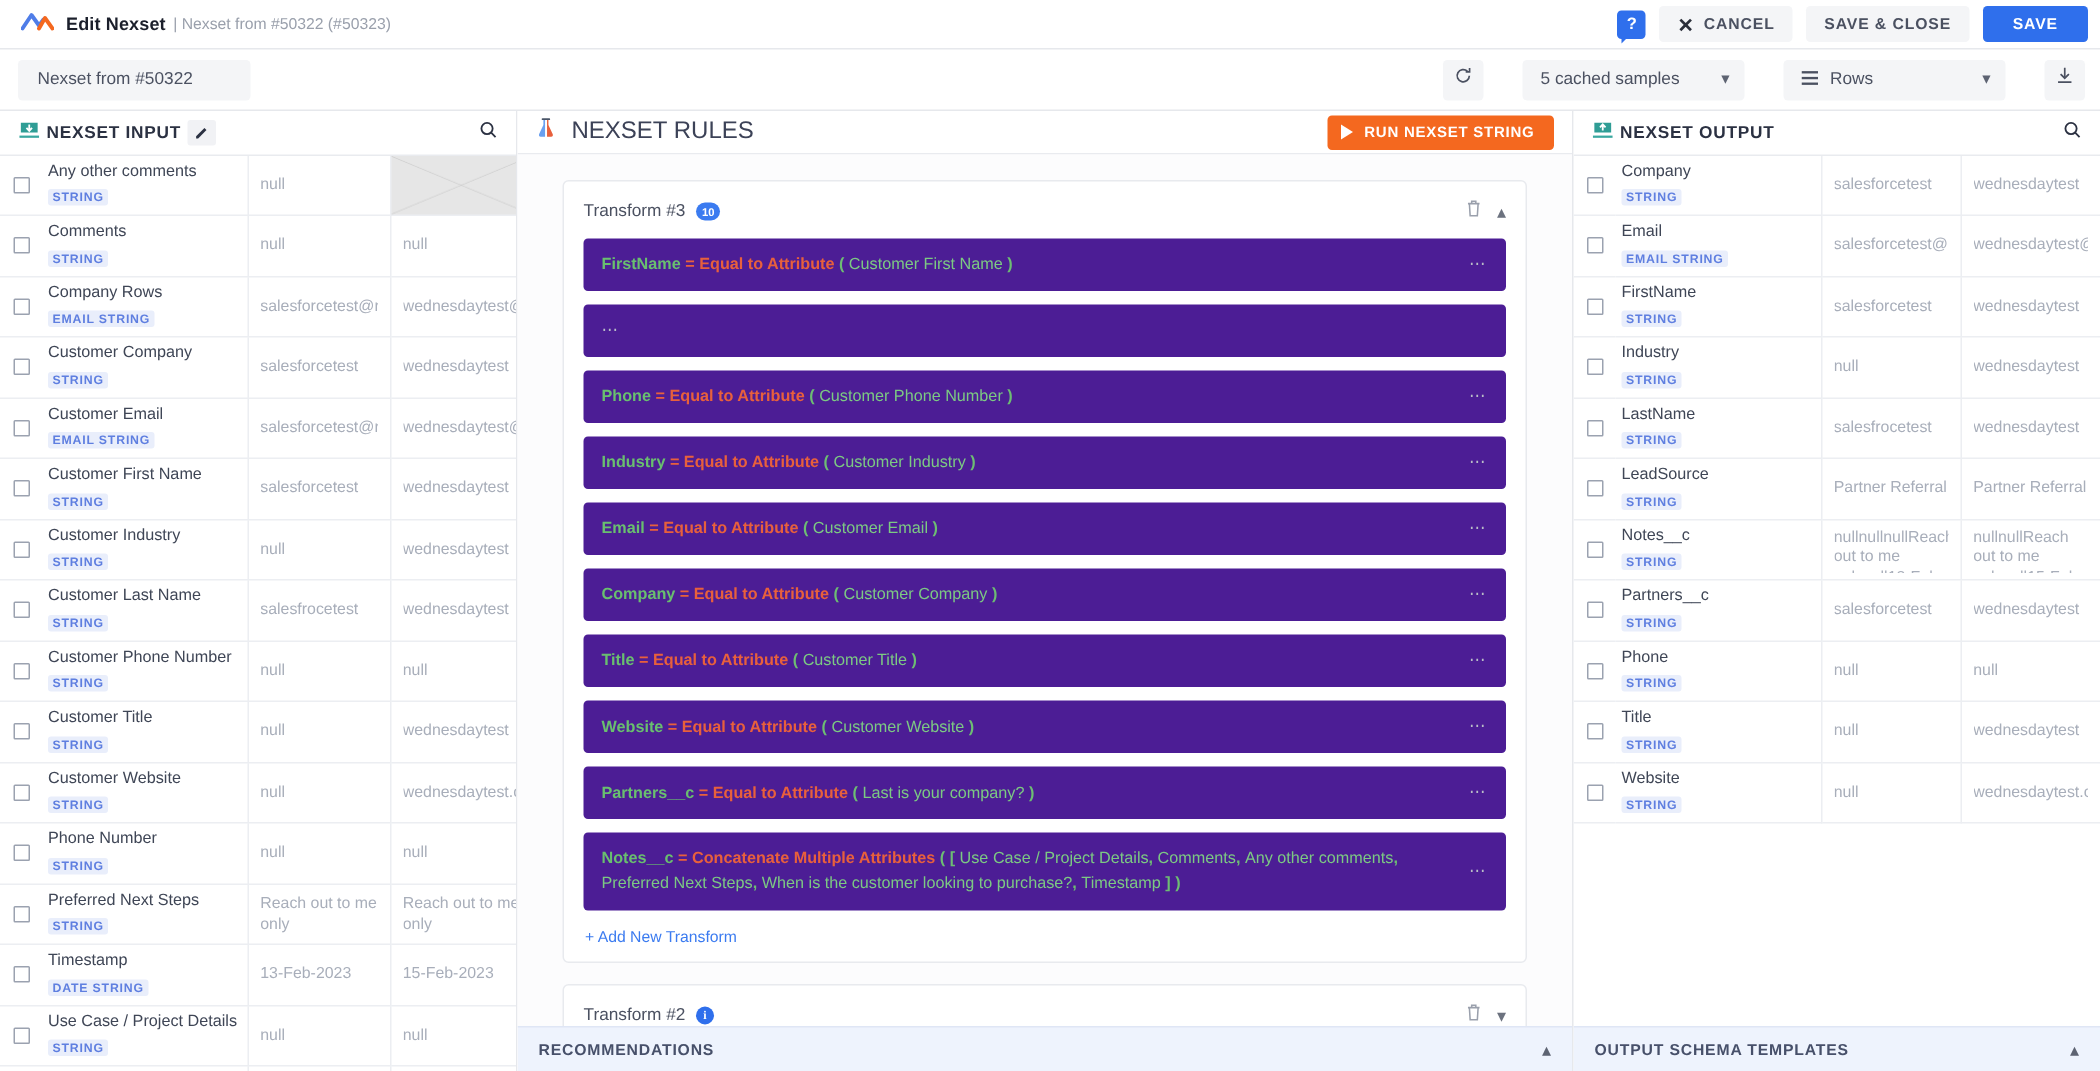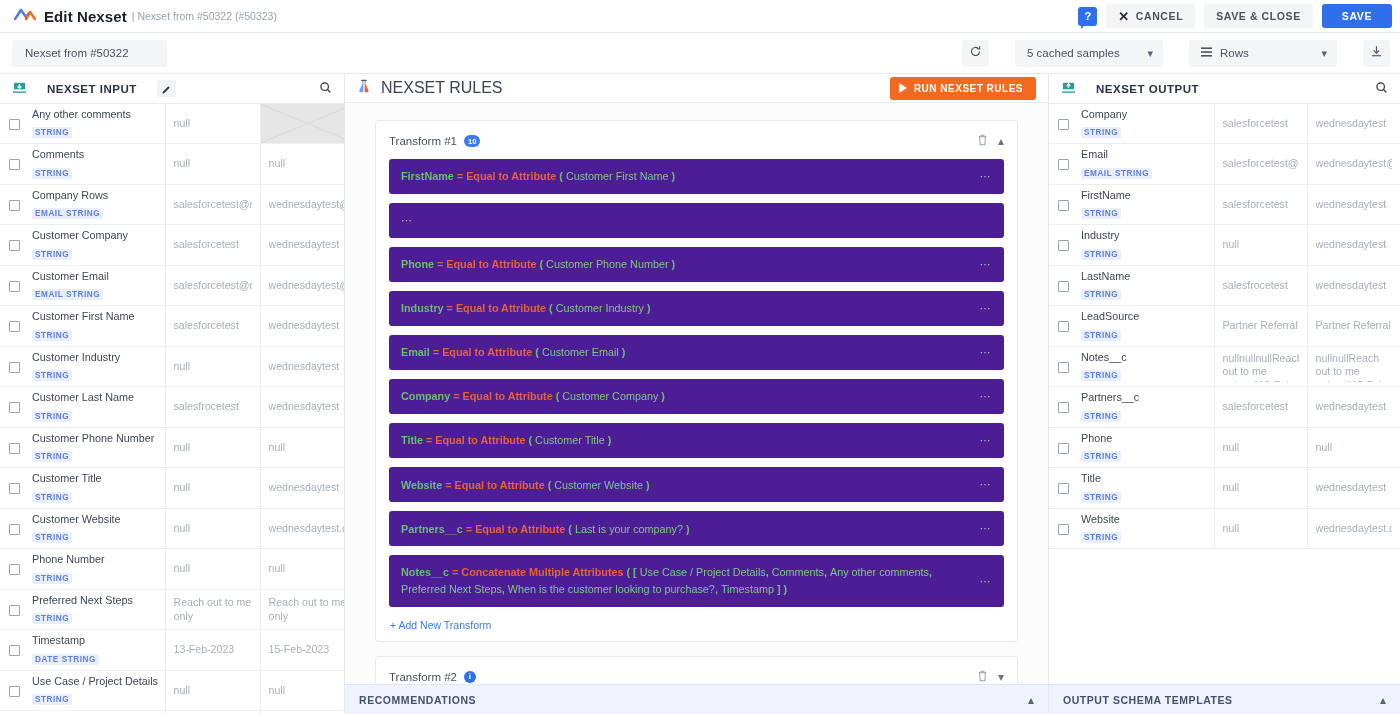--- a/index.html
+++ b/index.html
@@ -16,21 +16,21 @@
   .topbar {
     height: 33px;
     display: flex; align-items: center;
     border-bottom: 1px solid #e6e8ec;
     background: #fff;
     padding: 0 8px 0 14px;
     position: relative;
   }
   .logo-mark { width: 22px; height: 20px; margin-right: 8px; flex: 0 0 auto; }
   .app-title {
-    font-size: 15px; font-weight: bold; color: #1b1f2b; letter-spacing: .1px;
+    font-size: 12px; font-weight: bold; color: #1b1f2b; letter-spacing: .1px;
   }
   .app-subtitle {
     font-size: 10.5px; color: #9aa0ac; margin-left: 5px; font-weight: normal;
   }
   .topbar-right {
     margin-left: auto; display: flex; align-items: center; gap: 9px;
   }
   .help-btn {
     width: 19px; height: 19px; background: #2f6fec; border-radius: 3px;
     color: #fff; font-size: 11px; font-weight: bold;
@@ -80,21 +80,21 @@
   
   .main {
     display: flex; height: calc(714px - 33px - 41px);
     background: #fff;
   }
   .pane-input { width: 345px; flex: 0 0 345px; border-right: 1px solid #e6e8ec; position: relative; overflow: hidden;}
   .pane-rules { flex: 1 1 auto; background: #fcfcfd; display: flex; flex-direction: column; position: relative; overflow:hidden;}
   .pane-output { width: 352px; flex: 0 0 352px; border-left: 1px solid #e6e8ec; position: relative; overflow: hidden;}
 
   .pane-header {
-    height: 30px; display: flex; align-items: center; gap: 20px;
+    height: 30px; display: flex; align-items: center; gap: 4px;
     padding: 0 12px; border-bottom: 1px solid #e9ebef; background: #fff;
   }
   .pane-header .ph-title {
     font-size: 11.5px; font-weight: bold; color: #2b3142; letter-spacing: .5px;
   }
   .pane-header .ph-right { margin-left: auto; display: flex; align-items: center; gap: 6px; }
   .pencil-btn {
     width: 19px; height: 17px; background: #f1f2f5; border-radius: 2px;
     display: flex; align-items: center; justify-content: center; cursor: pointer;
   }
@@ -456,27 +456,27 @@
       <span>
         <svg width="15" height="15" viewBox="0 0 16 16">
           <path d="M5.6 1.5v4.2L2.6 12c-.5.9.1 2 1.1 2h3.1V1.5z" fill="#6aa0f0"></path>
           <path d="M9.2 1.5v4.2L12.2 12c.5.9-.1 2-1.1 2H8.2V1.5z" fill="#e8603c"></path>
           <rect x="4.4" y=".9" width="6" height="1.3" rx=".6" fill="#4a5568"></rect>
         </svg>
       </span>
       <span class="ph-title">NEXSET RULES</span>
       <button class="run-btn">
         <span class="play-tri"></span>
-        <span>RUN NEXSET RULES</span>
+        <span>RUN NEXSET STRING</span>
       </button>
     </div>
     <div class="rules-scroll" id="transform-list">
         <div class="transform-card">
           <div class="tcard-head">
-            <span class="tcard-title">Transform #1</span>
+            <span class="tcard-title">Transform #3</span>
             <span class="badge-count">10</span>
             <span class="tcard-actions">
               <span class="trash-icon"><svg width="11" height="12" viewBox="0 0 12 14" fill="none" stroke="#9aa0ac" stroke-width="1.2">
                   <path d="M1.5 3.2h9"></path>
                   <path d="M2.6 3.2 3.2 12.6h5.6l.6-9.4"></path>
                   <path d="M4.4 3.2V1.4h3.2v1.8"></path>
                 </svg></span>
               <span class="caret-btn">▴</span>
             </span>
           </div>

